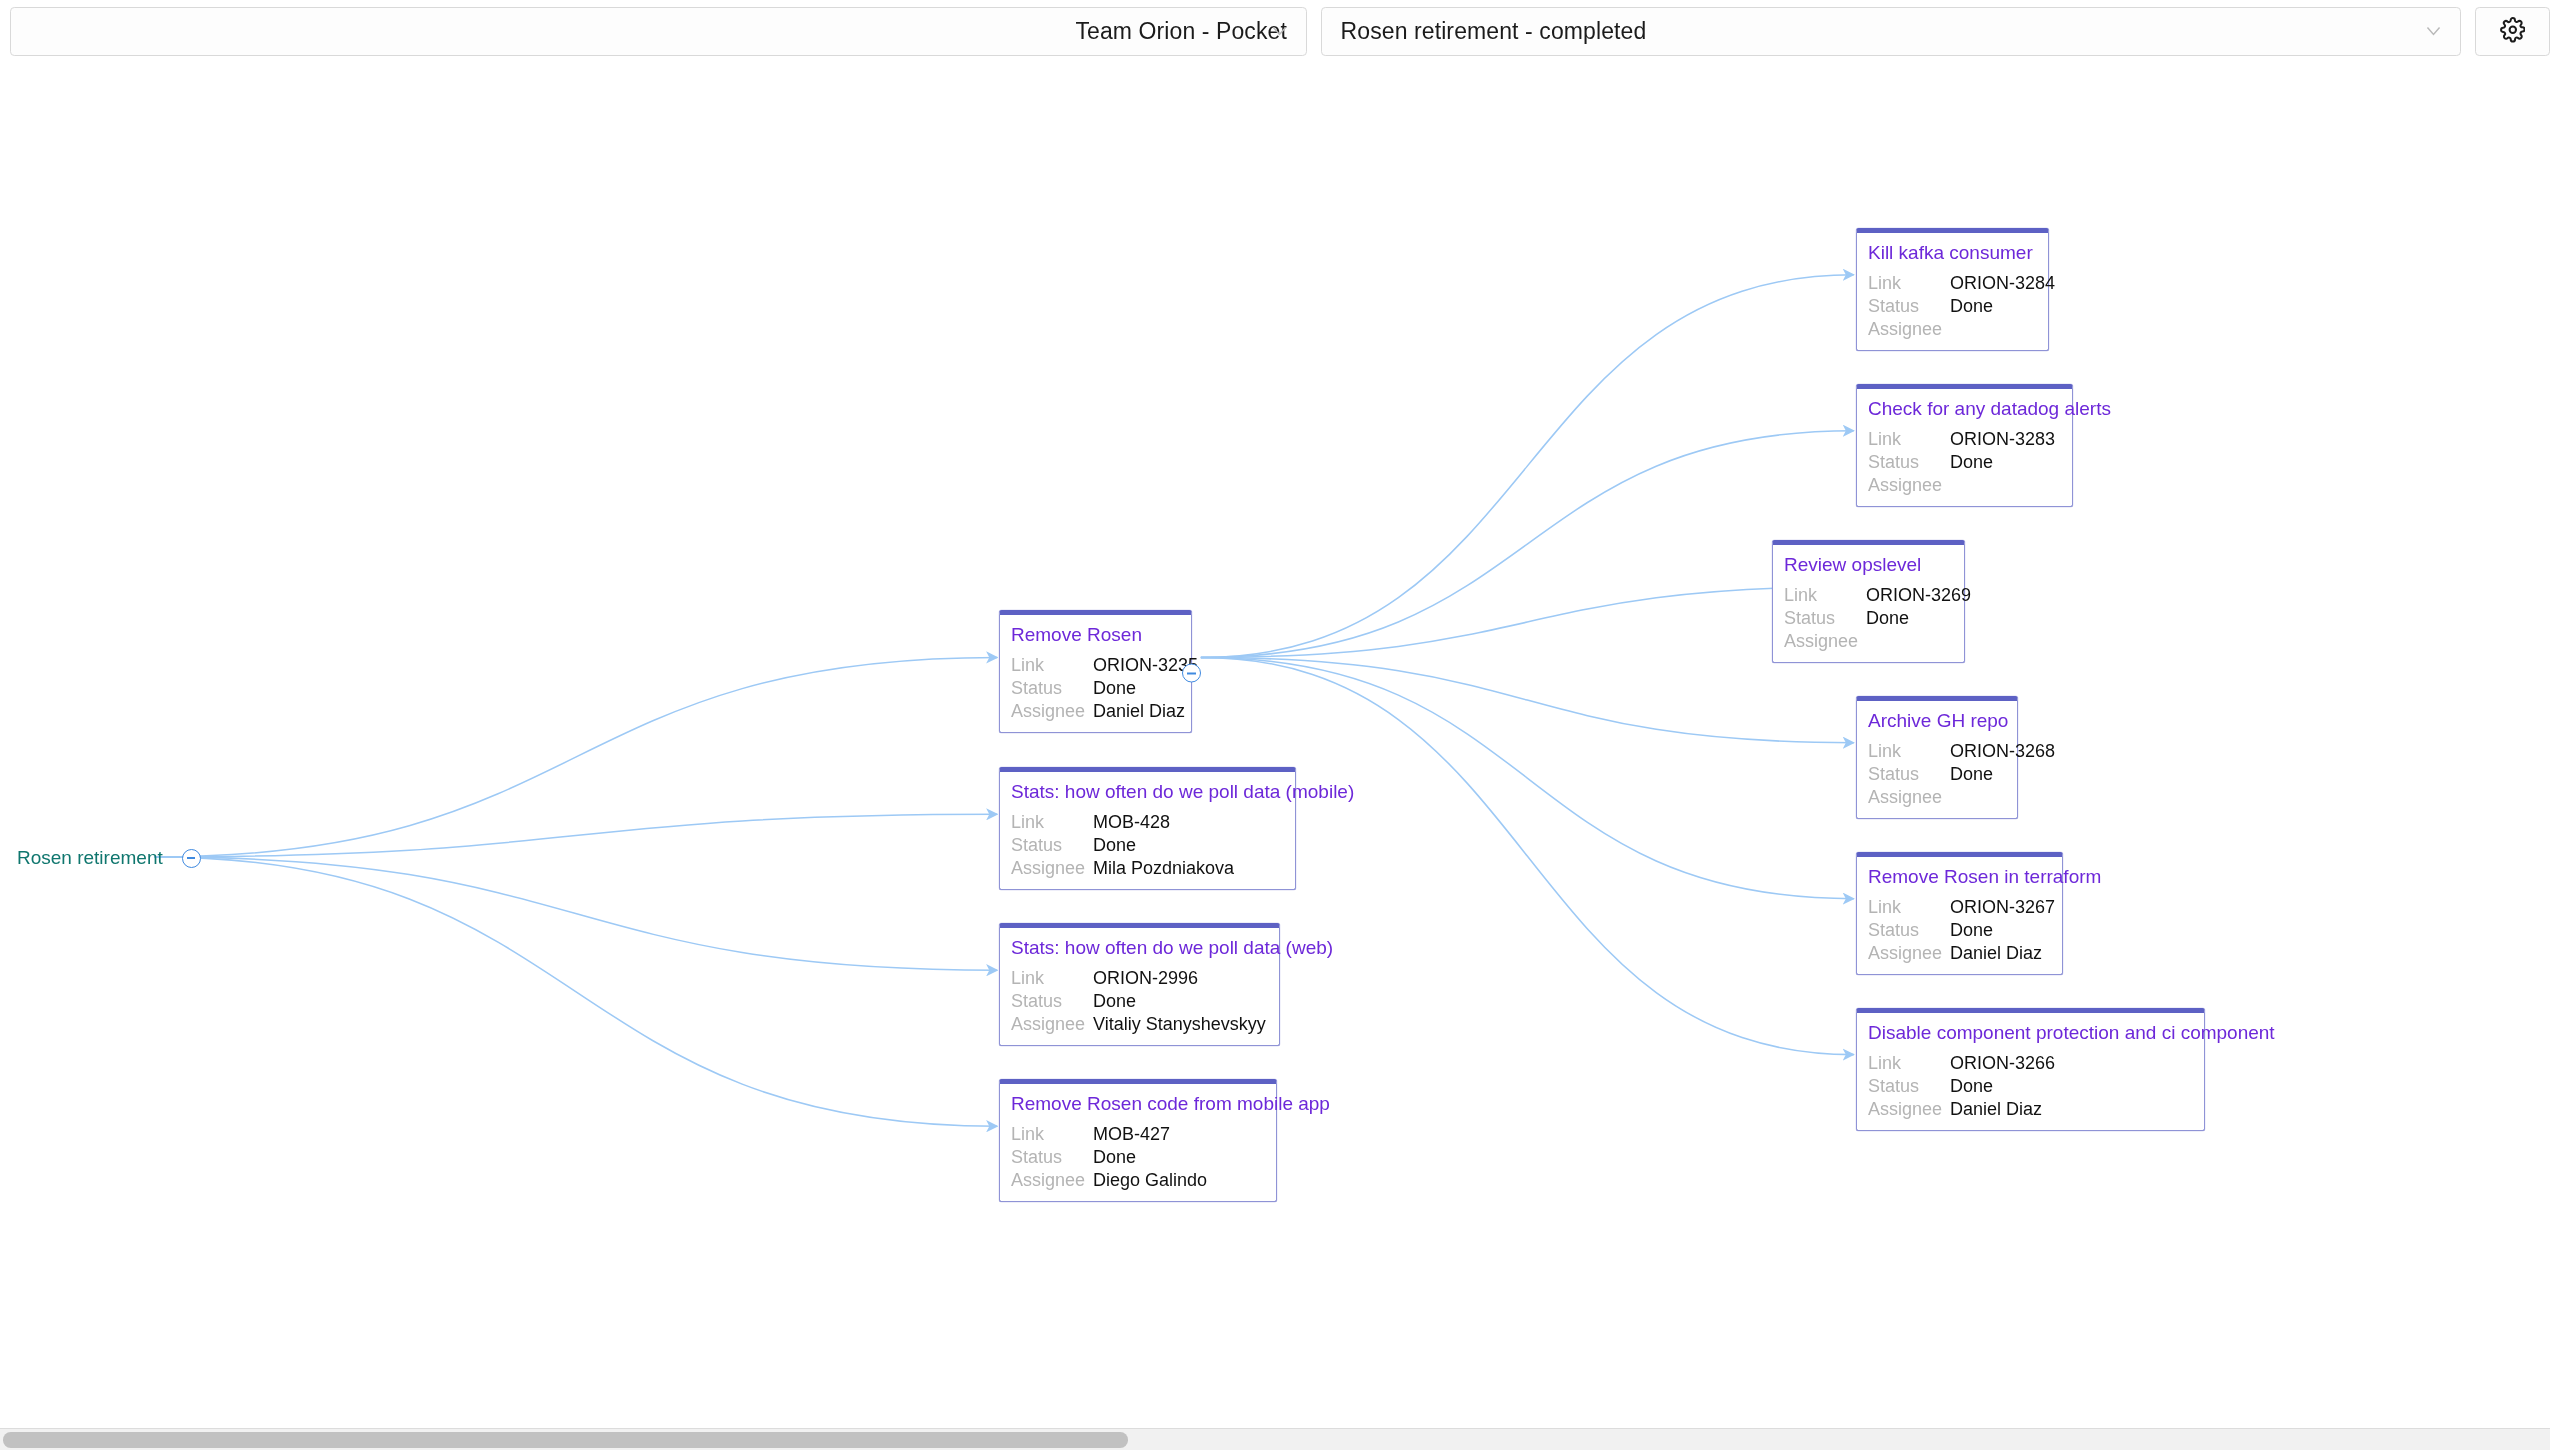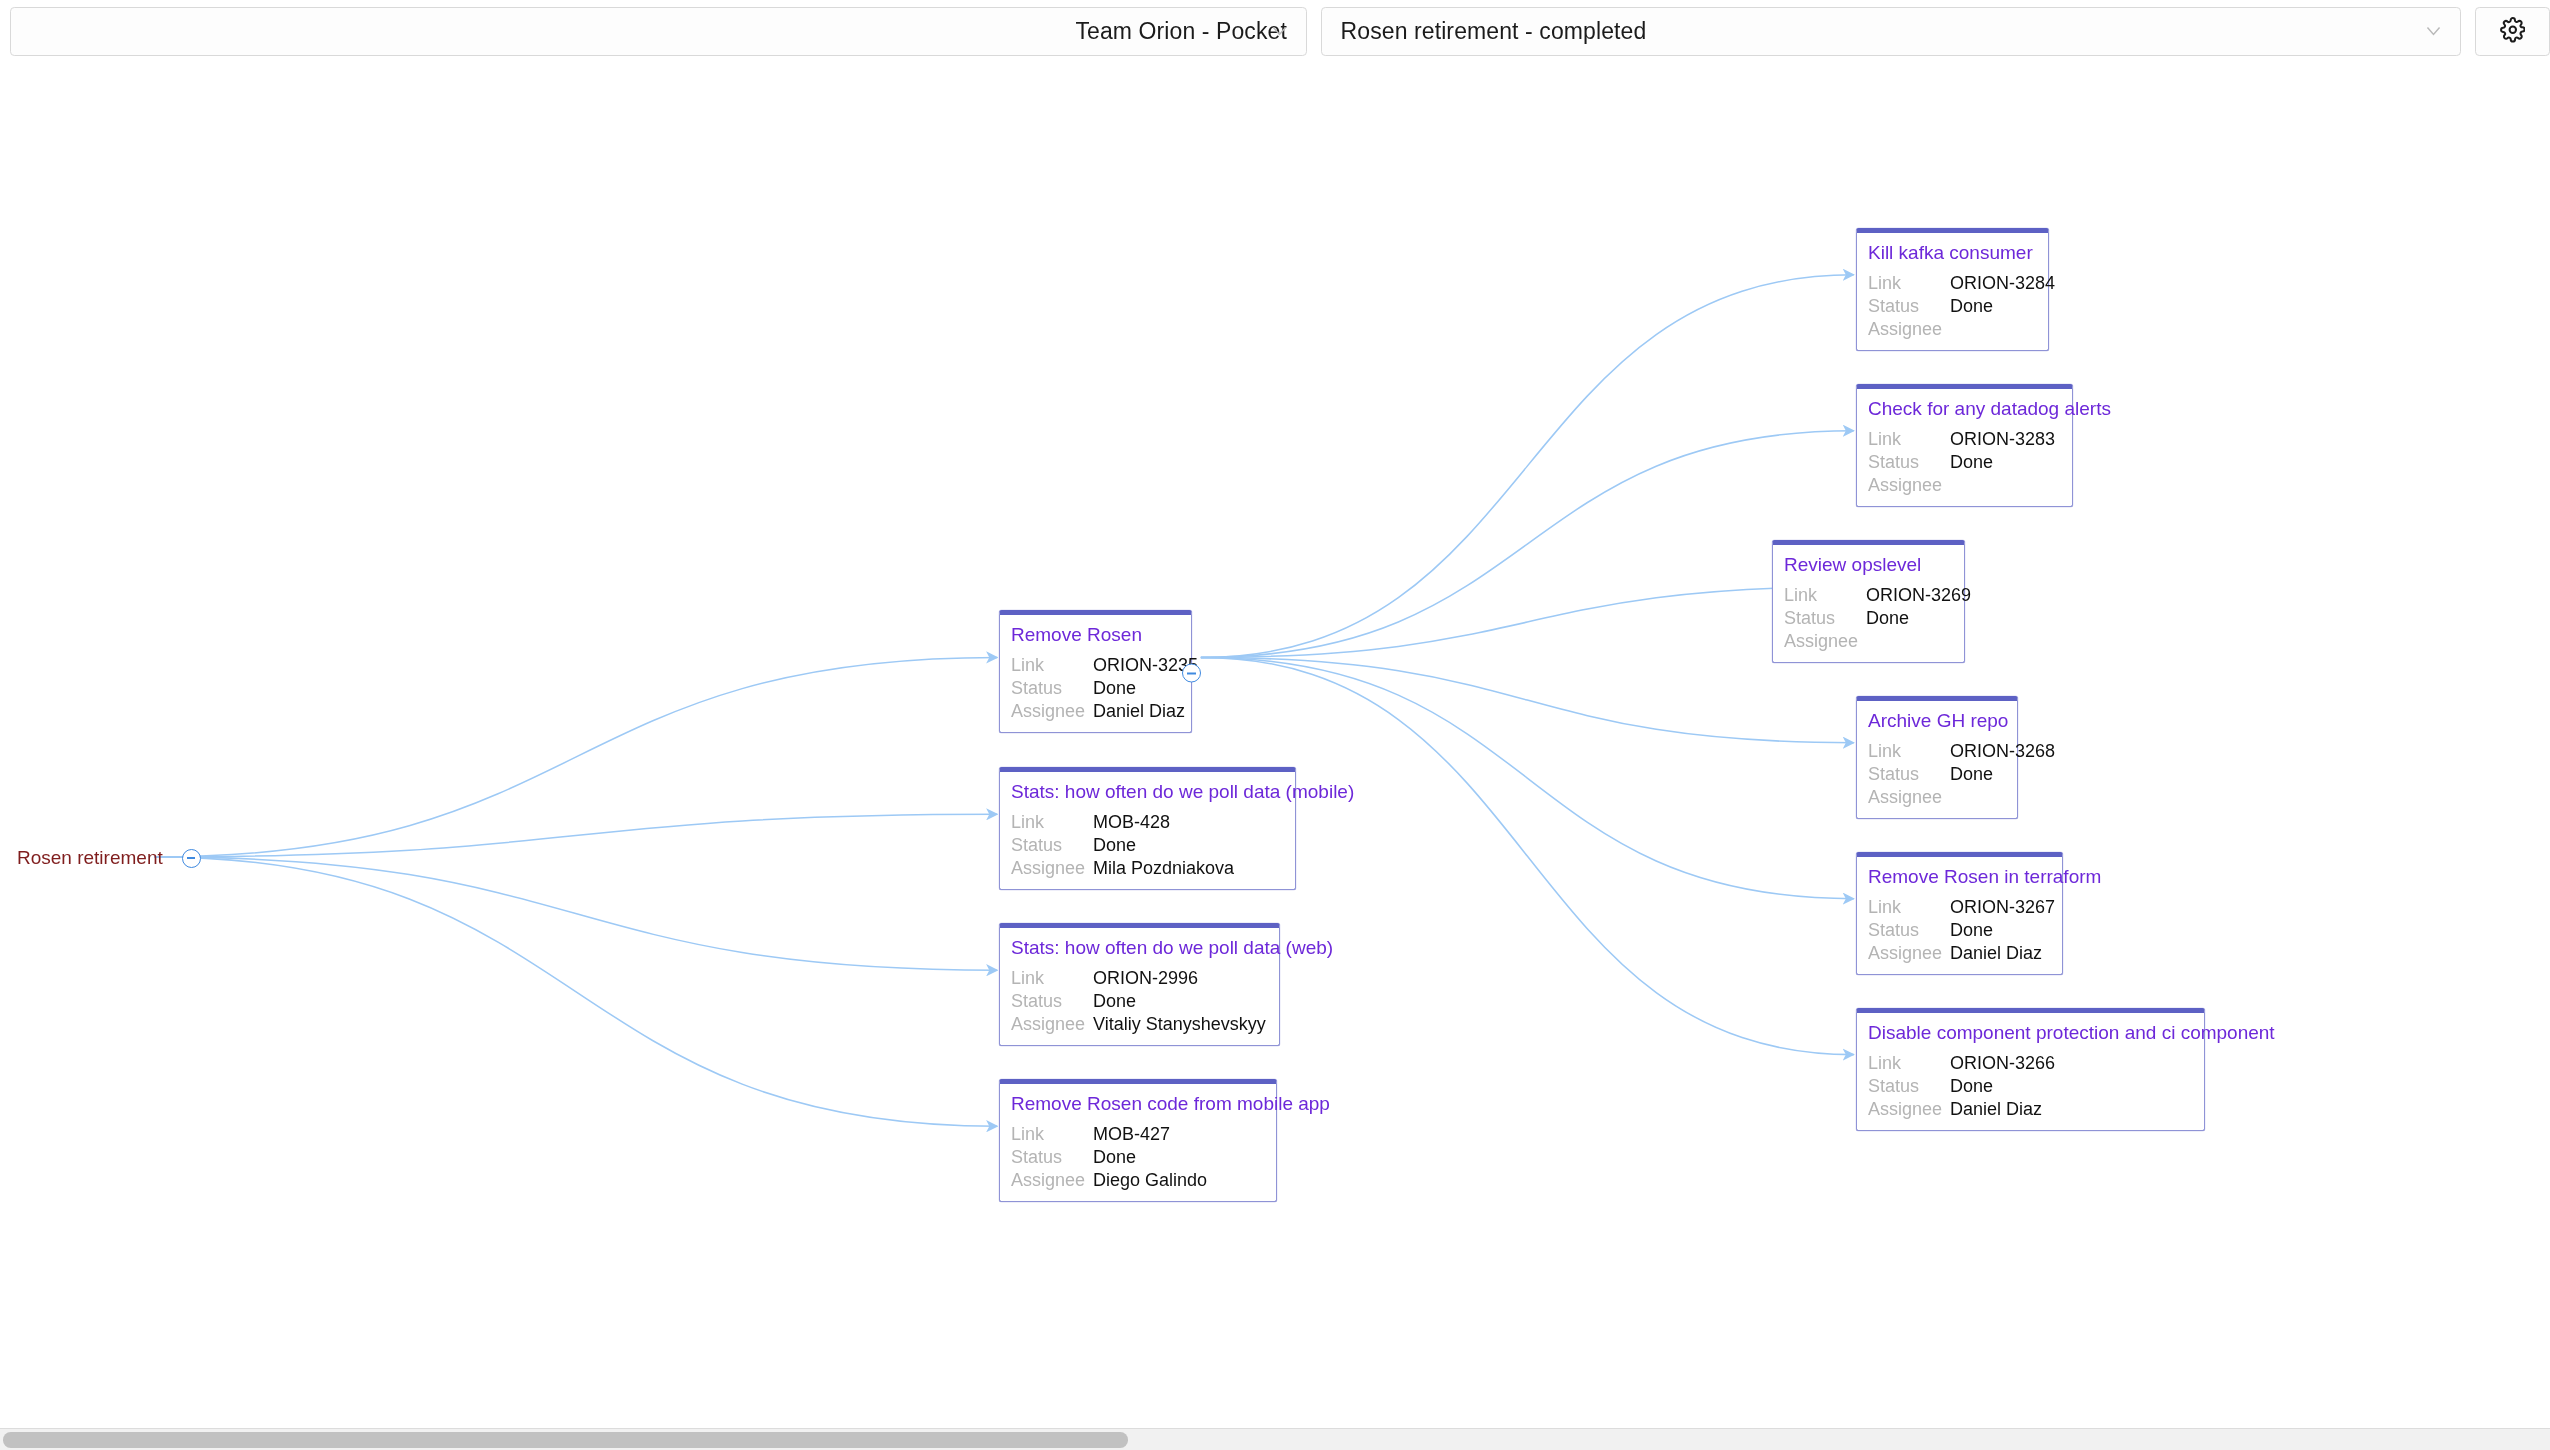--- a/index.html
+++ b/index.html
@@ -110,21 +110,21 @@
   }
 
   
   #root-node {
     position: absolute;
     display: flex; align-items: center;
     z-index: 12;
   }
   #root-label {
     font-size: 19px;
-    color: #7f1d1d;
+    color: #0f766e;
     white-space: nowrap;
     margin-right: 19px;
   }
 
   
   .handle {
     width: 19px; height: 19px;
     border-radius: 50%;
     border: 1.4px solid #3f8ae0;
     background: #ffffff;

